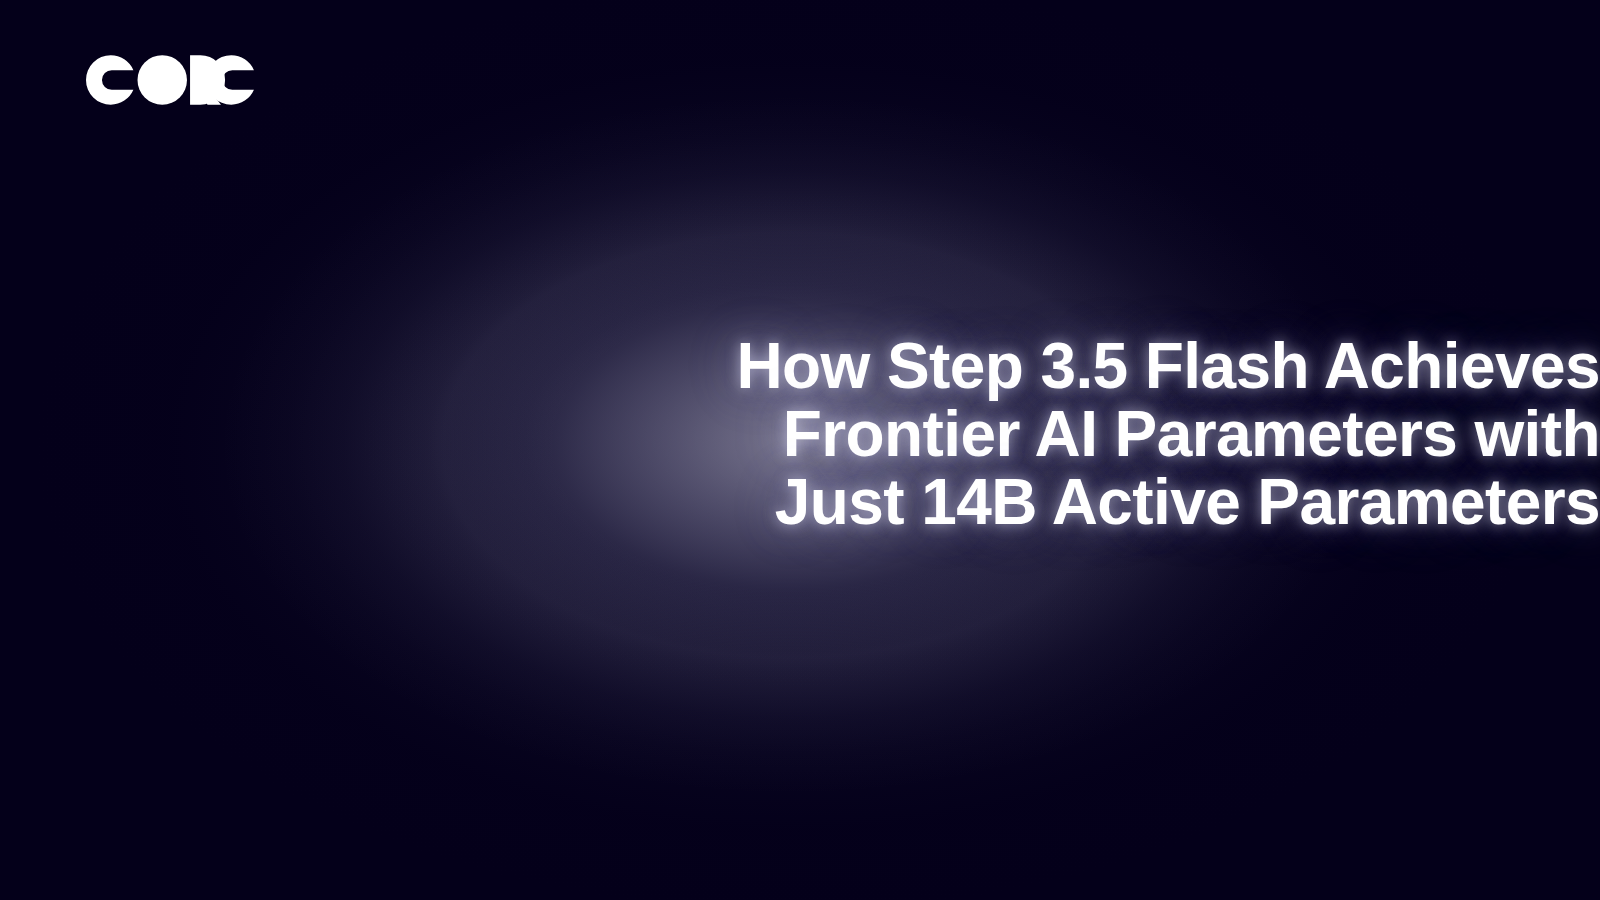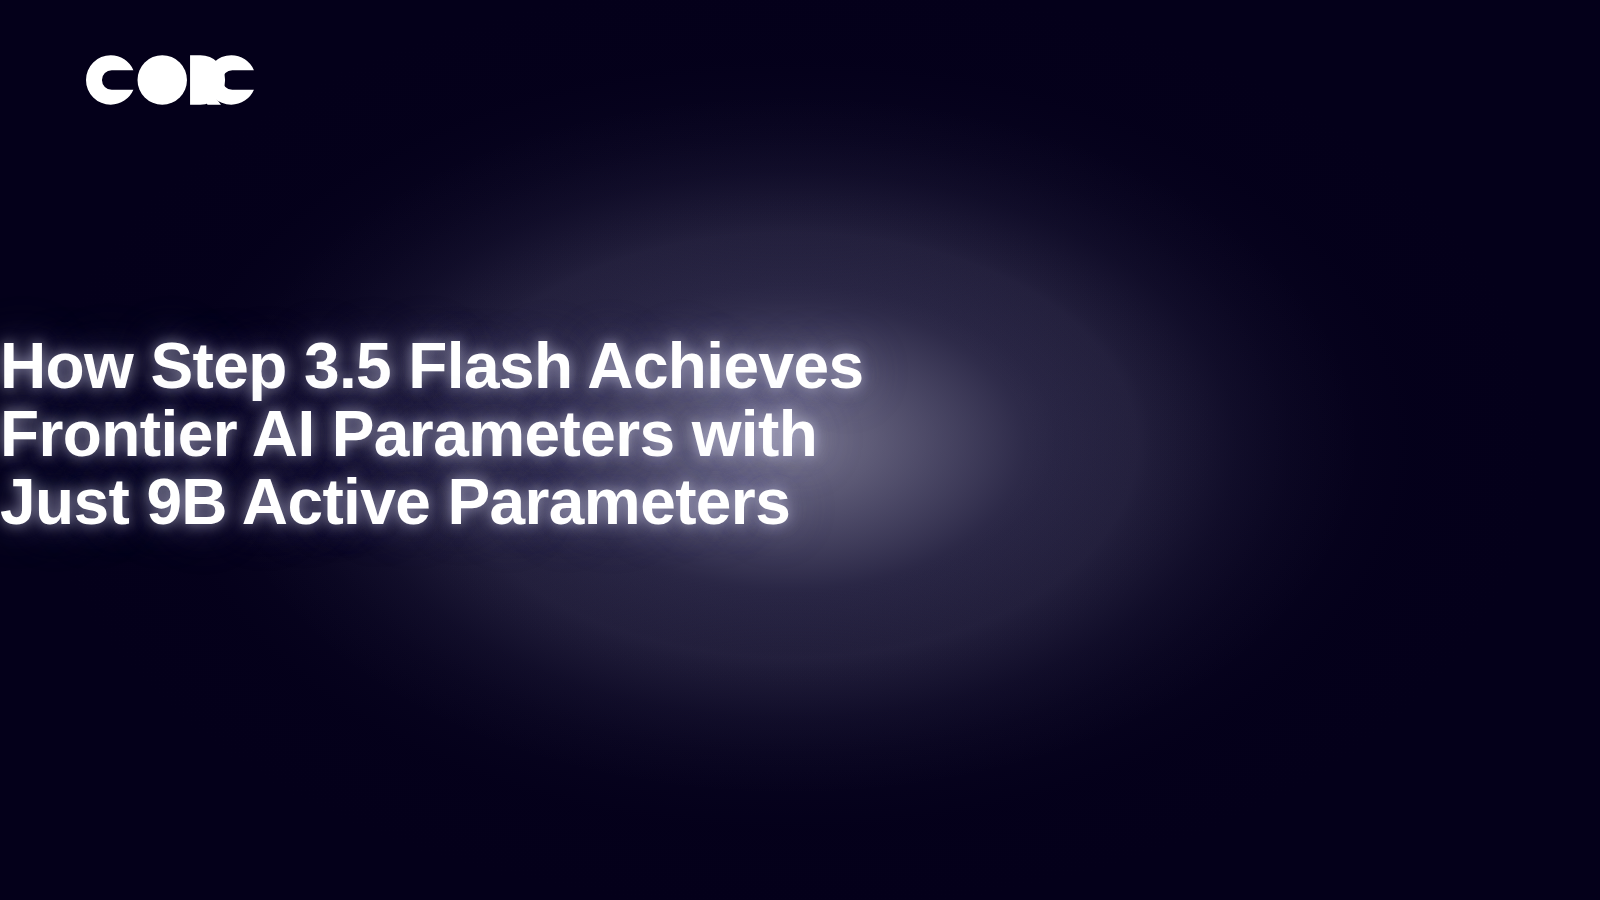--- a/index.html
+++ b/index.html
@@ -82,21 +82,21 @@
   }
   .logo svg { display: block; width: 100%; height: 100%; }
 
   
   .title-wrap {
     position: absolute;
     left: 0;
     right: 0;
     top: 332px;
     z-index: 4;
-    text-align: left;
+    text-align: right;
   }
 
   .title {
     margin: 0;
     padding: 0;
     font-family: "Liberation Sans", sans-serif;
     font-weight: bold;
     font-size: 64px;
     line-height: 68px;
     letter-spacing: -0.6px;
@@ -156,17 +156,17 @@
         L326,29
         A48,48 0 0 0 282,0
         Z"></path>
     </svg>
   </div>
 
   <div class="title-wrap">
     <h1 class="title">
       <span class="line">How Step 3.5 Flash Achieves</span>
       <span class="line">Frontier AI Parameters with</span>
-      <span class="line">Just 9B Active Parameters</span>
+      <span class="line">Just 14B Active Parameters</span>
     </h1>
   </div>
 
 </div>
 
 </body></html>

